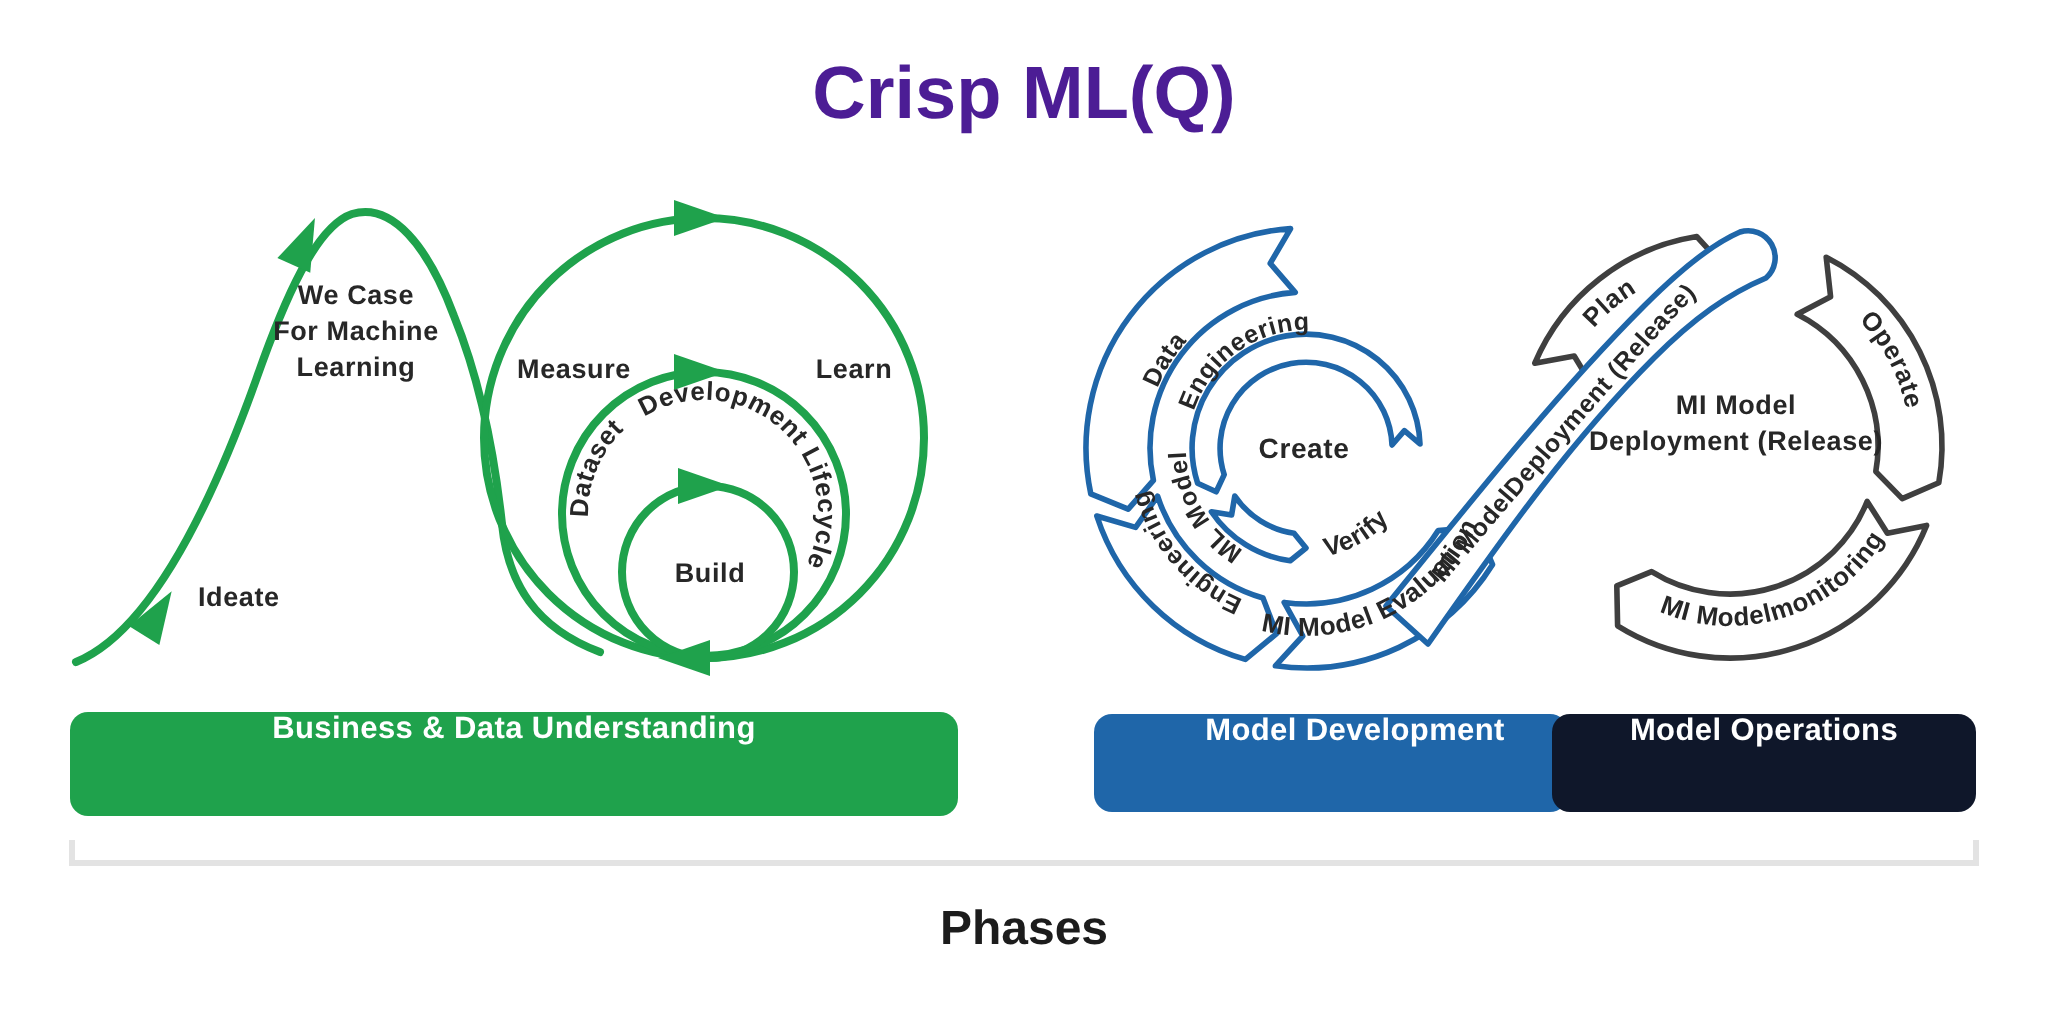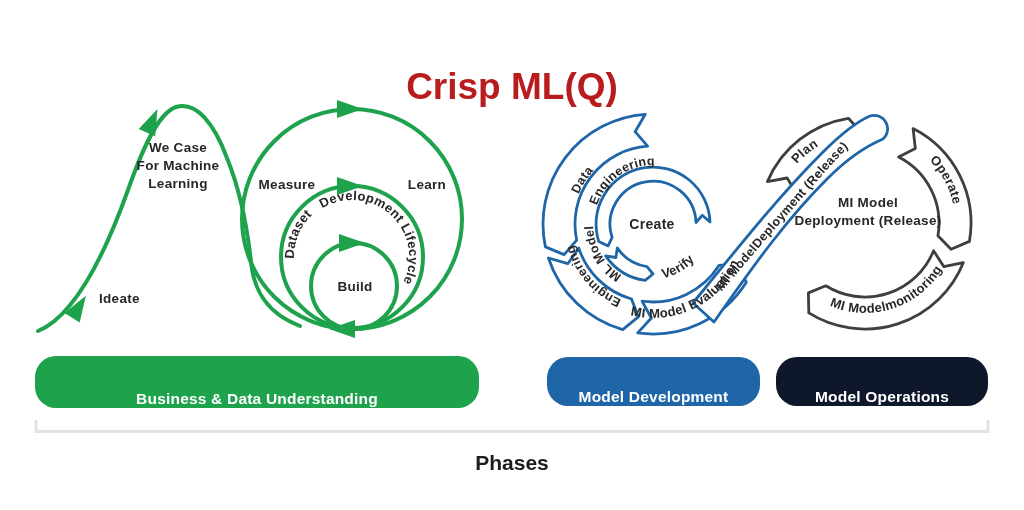--- a/index.html
+++ b/index.html
@@ -2,34 +2,34 @@
 <html><head>
 <meta charset="utf-8">
 <style>
   html,body{margin:0;padding:0;background:#ffffff;}
   .stage{position:relative;width:1024px;height:510px;background:#ffffff;overflow:hidden;
          font-family:"Liberation Sans",sans-serif;}
   .title{position:absolute;left:0;right:0;top:26px;text-align:center;
          font-size:37px;font-weight:800;letter-spacing:0px;}
   #diagram{position:absolute;left:0;top:0;}
   #diagram text{font-family:"Liberation Sans",sans-serif;letter-spacing:.3px;}
-  .pill{position:absolute;display:flex;align-items:flex-end;justify-content:center;
-        border-radius:21px;color:#ffffff;}
+  .pill{position:absolute;display:flex;align-items:flex-start;justify-content:center;
+        border-radius:9px;color:#ffffff;}
   .pill-label{font-size:15.5px;font-weight:700;letter-spacing:.2px;}
   #pill0{left:35px;top:356px;width:444px;height:52px;}
-  #pill1{left:547px;top:357px;width:213px;height:49px;}
+  #pill1{left:547px;top:357px;width:213px;height:49px;padding-left:24px;}
   #pill2{left:776px;top:357px;width:212px;height:49px;}
   .axis-label{position:absolute;left:0;right:0;top:451px;text-align:center;
-              font-size:21px;font-weight:600;color:#1c1c1c;}
+              font-size:24px;font-weight:600;color:#1c1c1c;}
 </style>
 </head>
 <body>
 
 <div class="stage">
-  <div class="title" id="main-title" style="color: #b91c1c; margin-top: 40px;">Crisp ML(Q)</div>
+  <div class="title" id="main-title" style="color: #4c1d95;">Crisp ML(Q)</div>
 
   <svg id="diagram" width="1024" height="510" viewBox="0 0 1024 510">
       <defs>
         <path id="tp1" d="M 297.5 276.8 A 58 58 0 0 1 327.5 204.4"></path>
         <path id="tp2" d="M 319.3 210.3 A 57 57 0 0 1 401.4 285.5"></path>
         <path id="tp3" d="M 782.8 186.4 A 90 90 0 0 1 843.2 135.7"></path>
         <path id="tp4" d="M 904.5 142.1 A 90 90 0 0 1 954.1 235.5"></path>
         <path id="tp5" d="M 820.0 300.9 A 90 90 0 0 0 947.2 259.6"></path>
         <path id="tp6" d="M 573.0 221.2 A 80 80 0 0 1 615.4 153.4"></path>
         <path id="tp7" d="M 594.6 215.8 A 59 59 0 0 1 665.3 166.3"></path>

